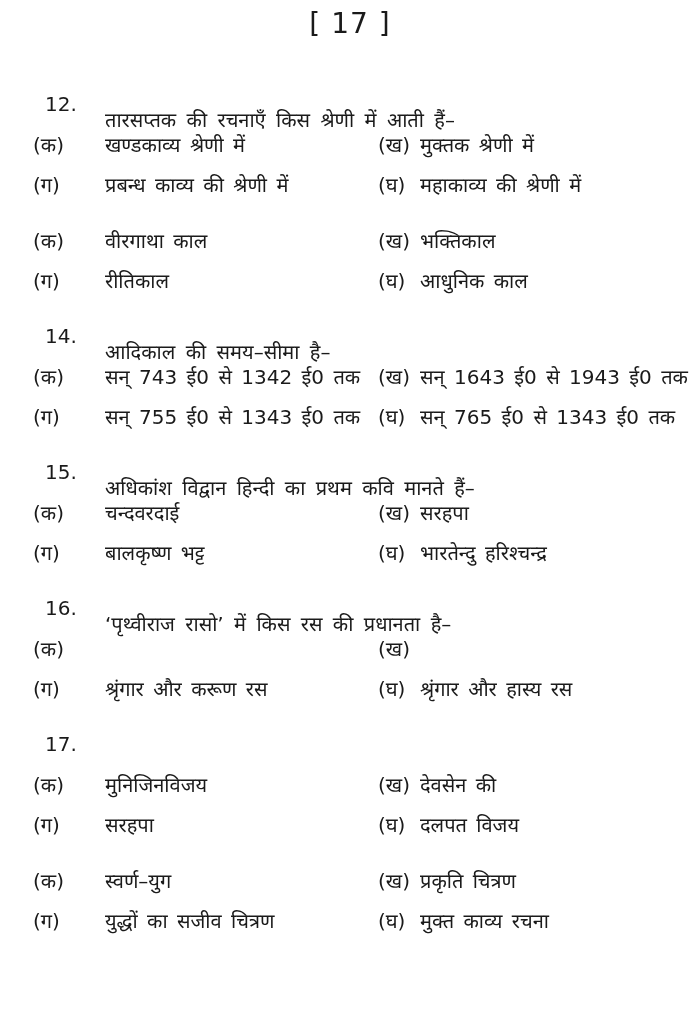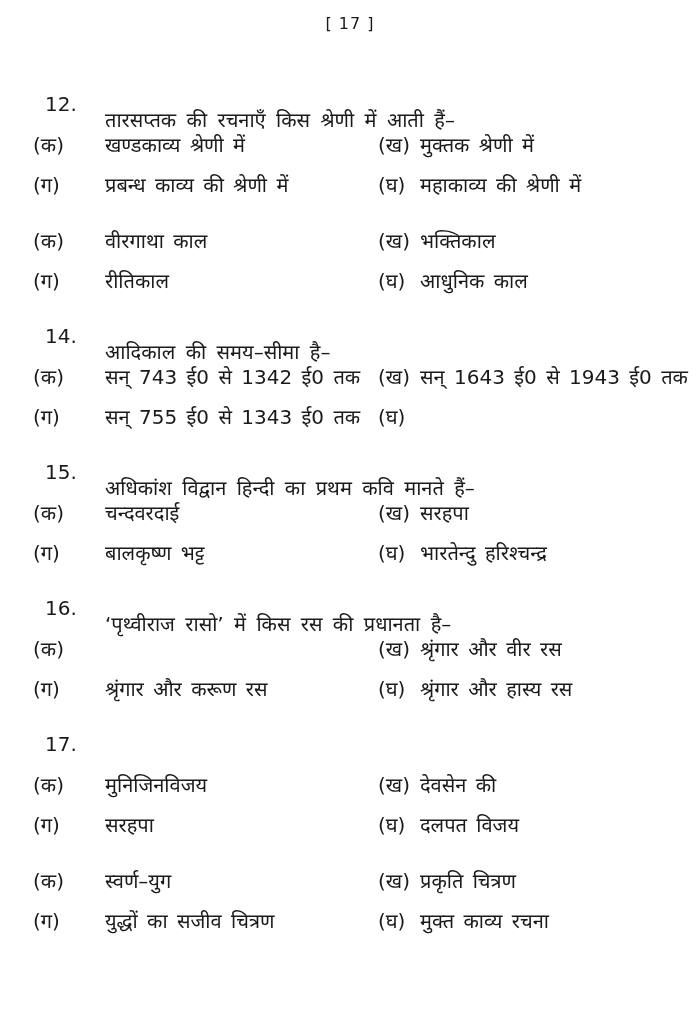--- a/index.html
+++ b/index.html
@@ -16,21 +16,21 @@
     background: #ffffff;
     color: #1a1a1a;
     font-family: "DejaVu Sans", sans-serif;
     font-size: 20px;
     overflow: hidden;
   }
   .page-header {
     height: 28px;
     line-height: 28px;
     text-align: center;
-    font-size: 16px;
+    font-size: 28px;
     letter-spacing: 1px;
     margin-bottom: 46px;
   }
   .questions {
     padding-left: 33px;
     padding-right: 4px;
   }
   .question {
     margin-bottom: 16px;
   }
@@ -132,20 +132,21 @@
       <div class="line opt col2">
         <span class="marker">(ख)</span>
         <span class="otext">सन् 1643 ई0 से 1943 ई0 तक</span>
       </div>
       <div class="line opt col1">
         <span class="marker">(ग)</span>
         <span class="otext">सन् 755 ई0 से 1343 ई0 तक</span>
       </div>
       <div class="line opt col2">
         <span class="marker">(घ)</span>
+        <span class="otext">सन् 765 ई0 से 1343 ई0 तक</span>
       </div>
     </div>
   </section>
 
   <section class="question">
     <div class="line q-line">
       <span class="q-num">15.</span>
       <span class="q-text">अधिकांश विद्वान हिन्दी का प्रथम कवि मानते हैं–</span>
     </div>
     <div class="opts">
@@ -172,21 +173,20 @@
     <div class="line q-line">
       <span class="q-num">16.</span>
       <span class="q-text">‘पृथ्वीराज रासो’ में किस रस की प्रधानता है–</span>
     </div>
     <div class="opts">
       <div class="line opt col1">
         <span class="marker">(क)</span>
       </div>
       <div class="line opt col2">
         <span class="marker">(ख)</span>
-        <span class="otext">श्रृंगार और वीर रस</span>
       </div>
       <div class="line opt col1">
         <span class="marker">(ग)</span>
         <span class="otext">श्रृंगार और करूण रस</span>
       </div>
       <div class="line opt col2">
         <span class="marker">(घ)</span>
         <span class="otext">श्रृंगार और हास्य रस</span>
       </div>
     </div>

